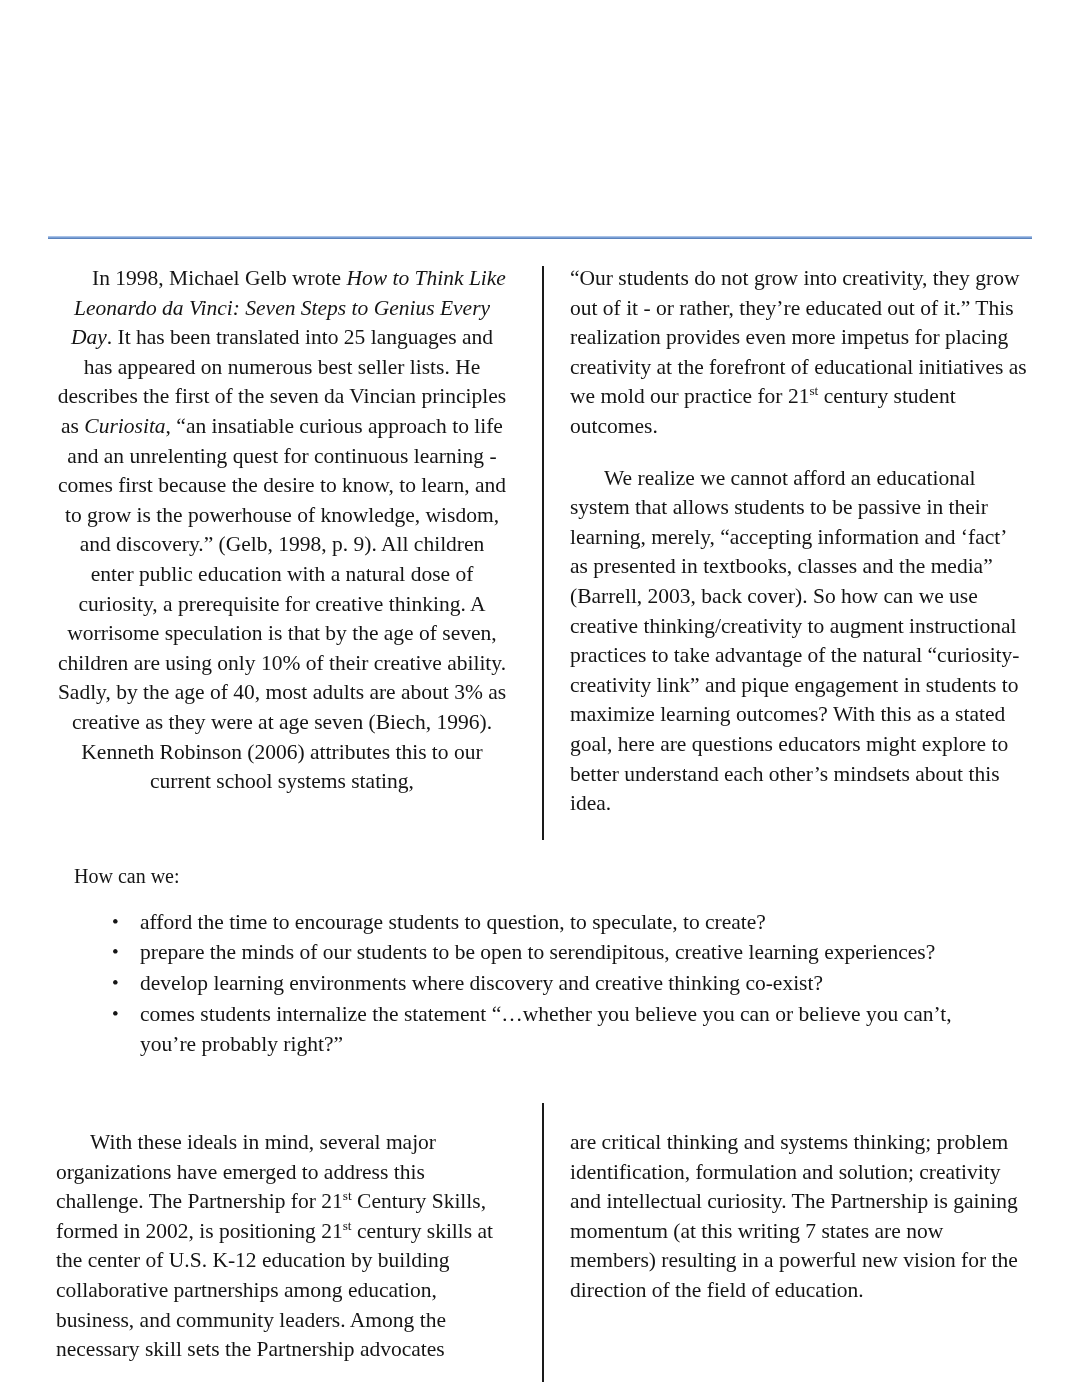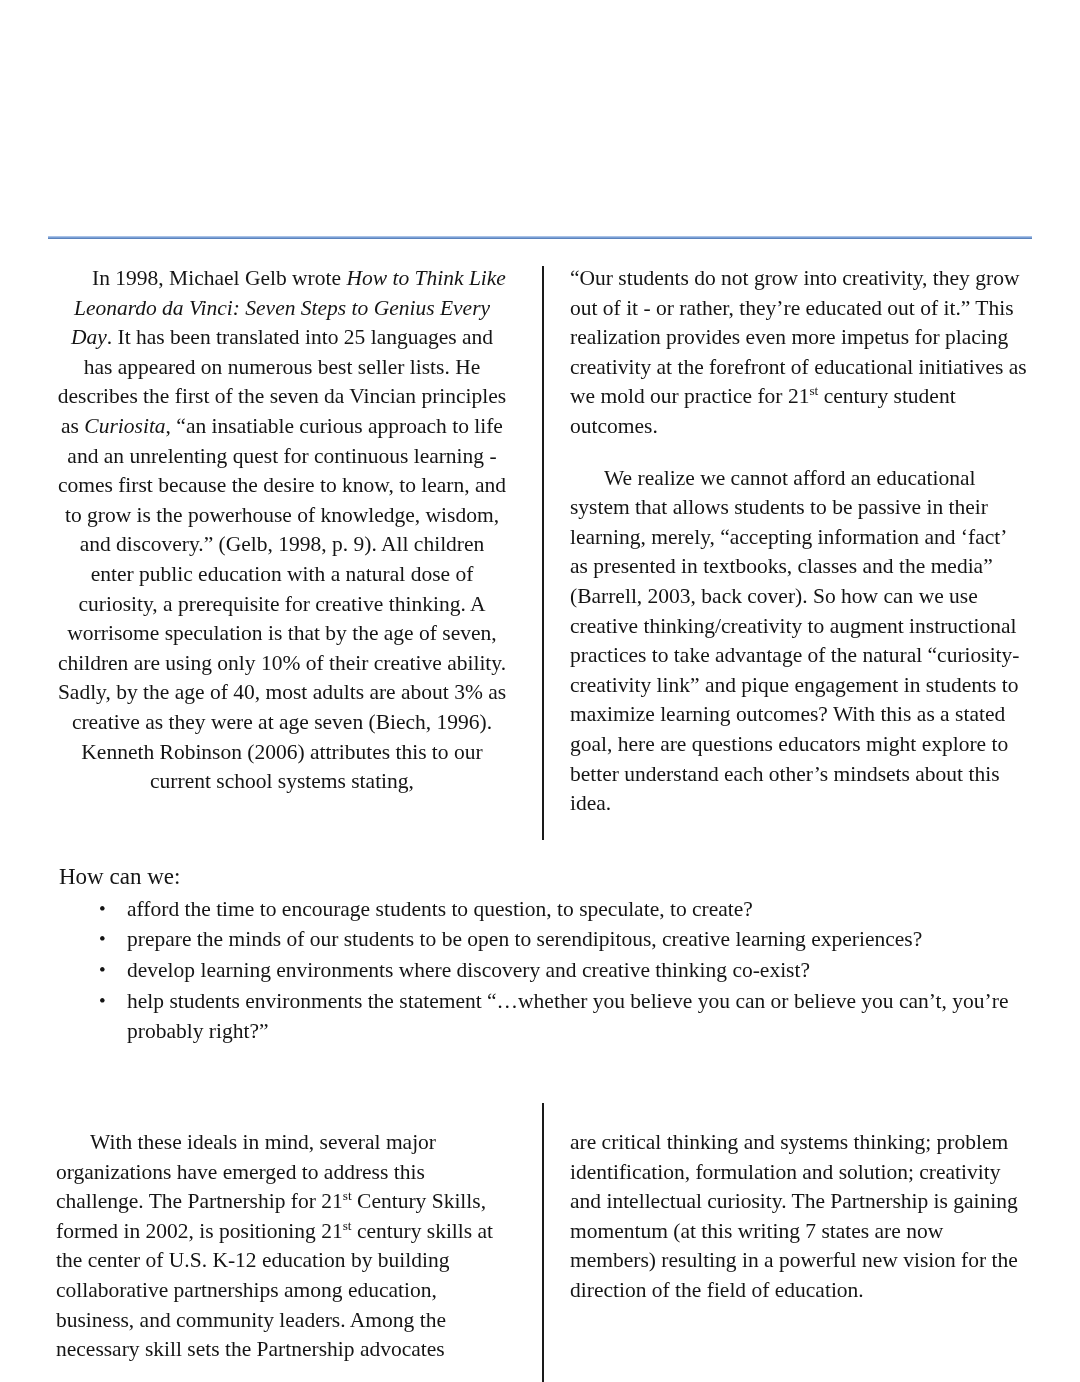--- a/index.html
+++ b/index.html
@@ -119,28 +119,28 @@
   .gap-para { height: 22px; }
 
   
   .questions {
     position: absolute;
     left: 56px;
     top: 862px;
     width: 968px;
   }
   .questions-lead {
-    font-size: 23px;
+    font-size: 20px;
     line-height: 29.6px;
-    margin: 0 0 3px 3px;
+    margin: 0 0 3px 18px;
     color: #151515;
   }
   ul.q-list {
     list-style: none;
-    margin: 3px;
+    margin: 16px;
     padding: 0;
   }
   ul.q-list li {
     position: relative;
     padding-left: 68px;
     font-size: 21.5px;
     line-height: 29.8px;
     margin: 0 0 1px 0;
     color: #151515;
   }
@@ -205,21 +205,21 @@
     </div>
 
   </div>
 
   <div class="questions">
     <p class="questions-lead">How can we:</p>
     <ul class="q-list">
       <li>afford the time to encourage students to question, to speculate, to create?</li>
       <li>prepare the minds of our students to be open to serendipitous, creative learning experiences?</li>
       <li>develop learning environments where discovery and creative thinking co-exist?</li>
-      <li>help students environments the statement “…whether you believe you can or believe you can’t, you’re probably right?”</li>
+      <li>comes students internalize the statement “…whether you believe you can or believe you can’t, you’re probably right?”</li>
     </ul>
   </div>
 
   <div class="cols-bottom">
 
     <div class="col-left-bottom body-text">
       <p class="indent">With these ideals in mind, several major organizations have emerged to address this challenge. The Partnership for 21<sup>st</sup> Century Skills, formed in 2002, is positioning 21<sup>st</sup> century skills at the center of U.S. K-12 education by building collaborative partnerships among education, business, and community leaders. Among the necessary skill sets the Partnership advocates</p>
     </div>
 
     <div class="divider-bottom"></div>

